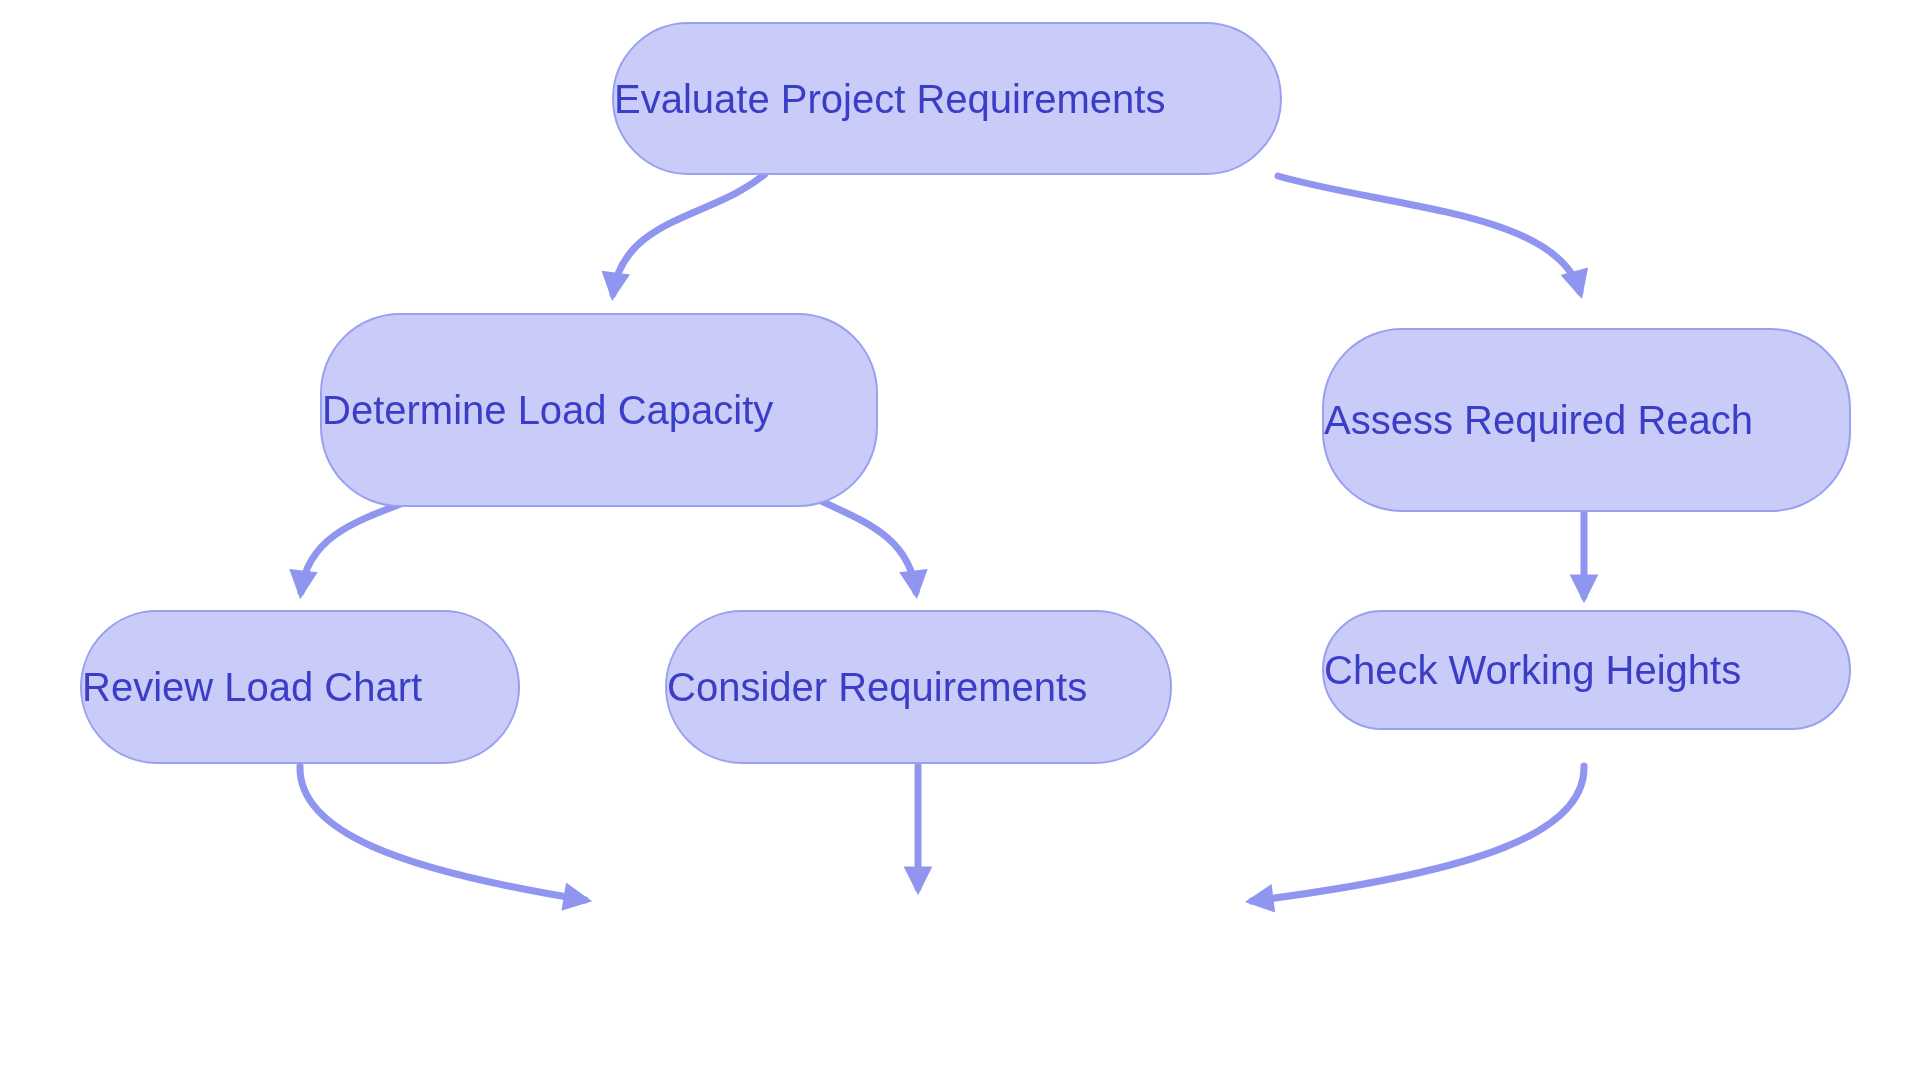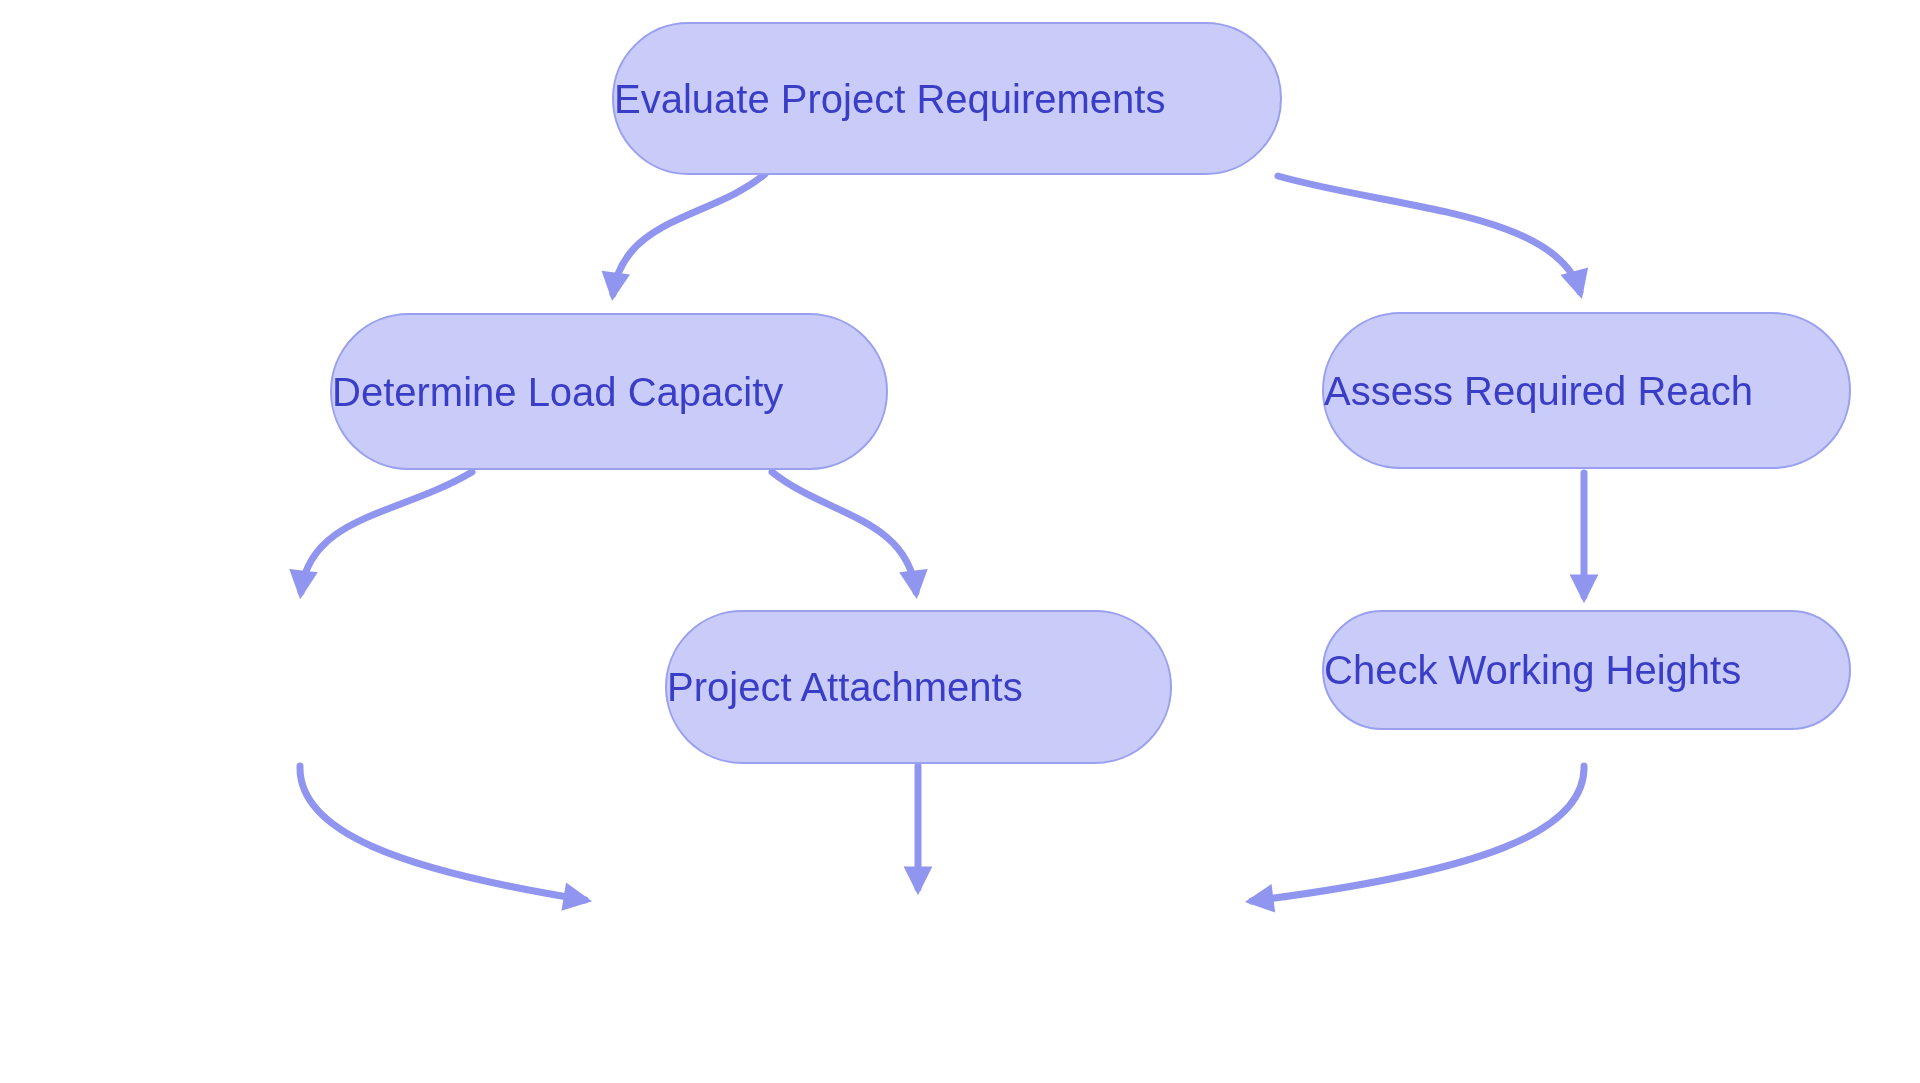--- a/index.html
+++ b/index.html
@@ -41,22 +41,22 @@
     border: 2px solid var(--node-border);
     border-radius: 80px;
     color: var(--node-text);
     font-size: 40px;
     line-height: 1.1;
     text-align: center;
     white-space: nowrap;
   }
   
   #node-evaluate   { left: 612px;  top: 22px;  width: 670px; height: 153px; }
-  #node-determine  { left: 330px;  top: 313px; width: 558px; height: 157px; }
-  #node-assess     { left: 1322px; top: 312px; width: 529px; height: 157px; }
+  #node-determine  { left: 320px;  top: 313px; width: 558px; height: 194px; }
+  #node-assess     { left: 1322px; top: 328px; width: 529px; height: 184px; }
   #node-review     { left: 80px;   top: 610px; width: 440px; height: 154px; }
   #node-consider   { left: 665px;  top: 610px; width: 507px; height: 154px; }
   #node-check      { left: 1322px; top: 610px; width: 529px; height: 120px; }
   #node-ensure     { left: 608px;  top: 901px; width: 624px; height: 156px; }
 </style>
 </head>
 <body>
 
 <div class="canvas">
 
@@ -82,23 +82,26 @@
   </div>
 
   <div class="node" id="node-determine">
     <span>Determine Load Capacity</span>
   </div>
 
   <div class="node" id="node-assess">
     <span>Assess Required Reach</span>
   </div>
 
+  <div class="node" id="node-review">
+    <span>Review Load Chart</span>
+  </div>
 
   <div class="node" id="node-consider">
-    <span>Project Attachments</span>
+    <span>Consider Requirements</span>
   </div>
 
   <div class="node" id="node-check">
     <span>Check Working Heights</span>
   </div>
 
 
 </div>
 
 </body></html>

